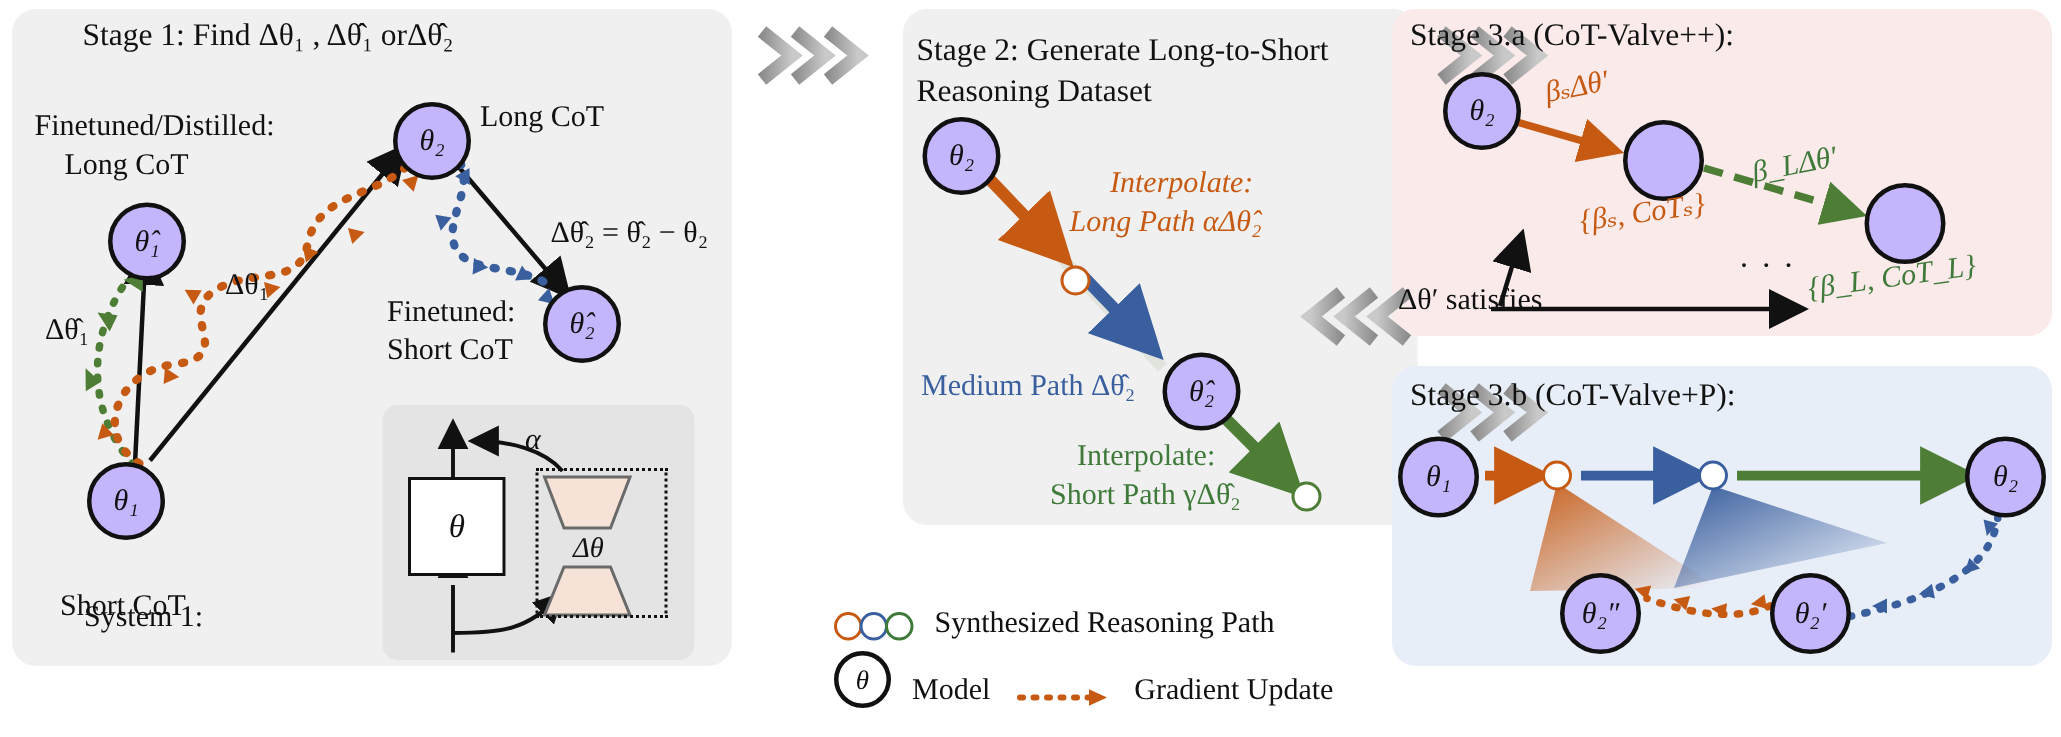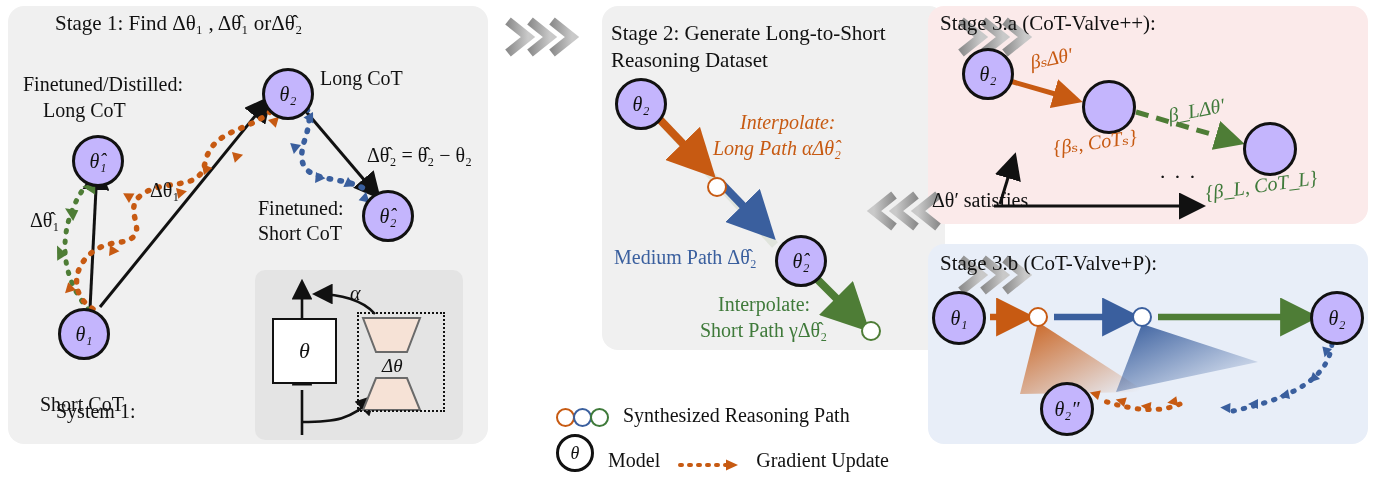--- a/index.html
+++ b/index.html
@@ -391,16 +391,19 @@
 
   <div class="node" style="left:932px; top:291px; width:54px; height:54px;">
     <span>θ₁</span>
   </div>
   <div class="node" style="left:1310px; top:291px; width:54px; height:54px;">
     <span>θ₂</span>
   </div>
   <div class="node" style="left:1040px; top:382px; width:54px; height:54px;">
     <span>θ₂″</span>
   </div>
+  <div class="node" style="left:1180px; top:382px; width:54px; height:54px;">
+    <span>θ₂′</span>
+  </div>
   <div class="pathdot" style="left:1028px; top:307px; width:20px; height:20px; border:2.6px solid #c75a12;"></div>
   <div class="pathdot" style="left:1132px; top:307px; width:20px; height:20px; border:2.6px solid #3a5f9e;"></div>
 
 </div>
 
 </body></html>

